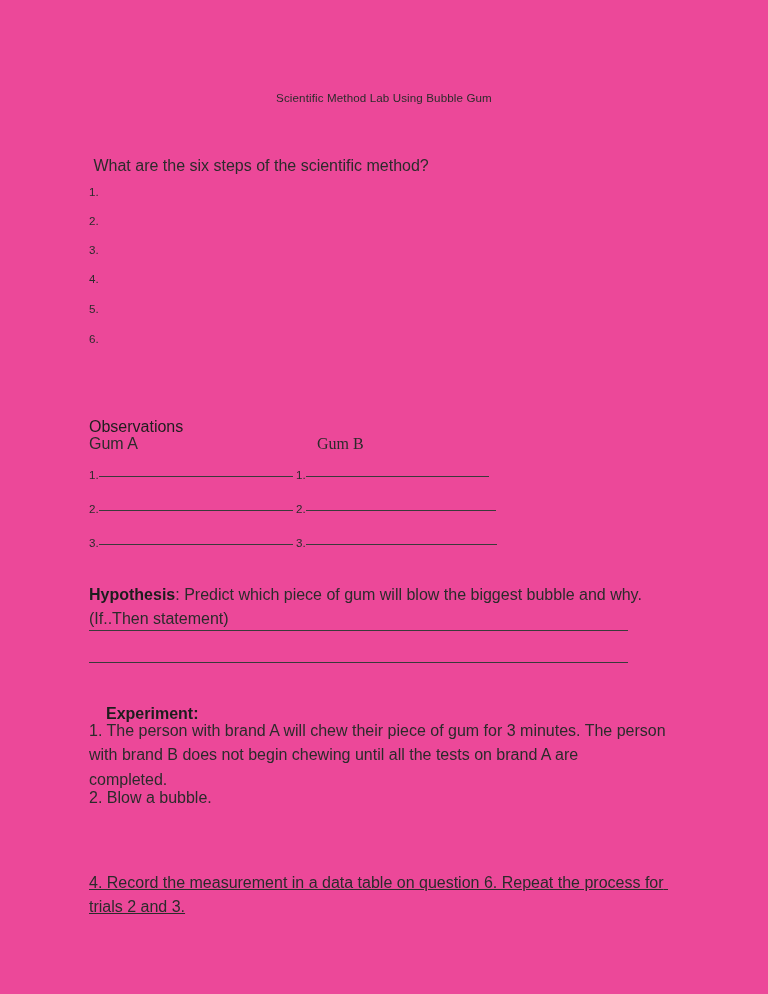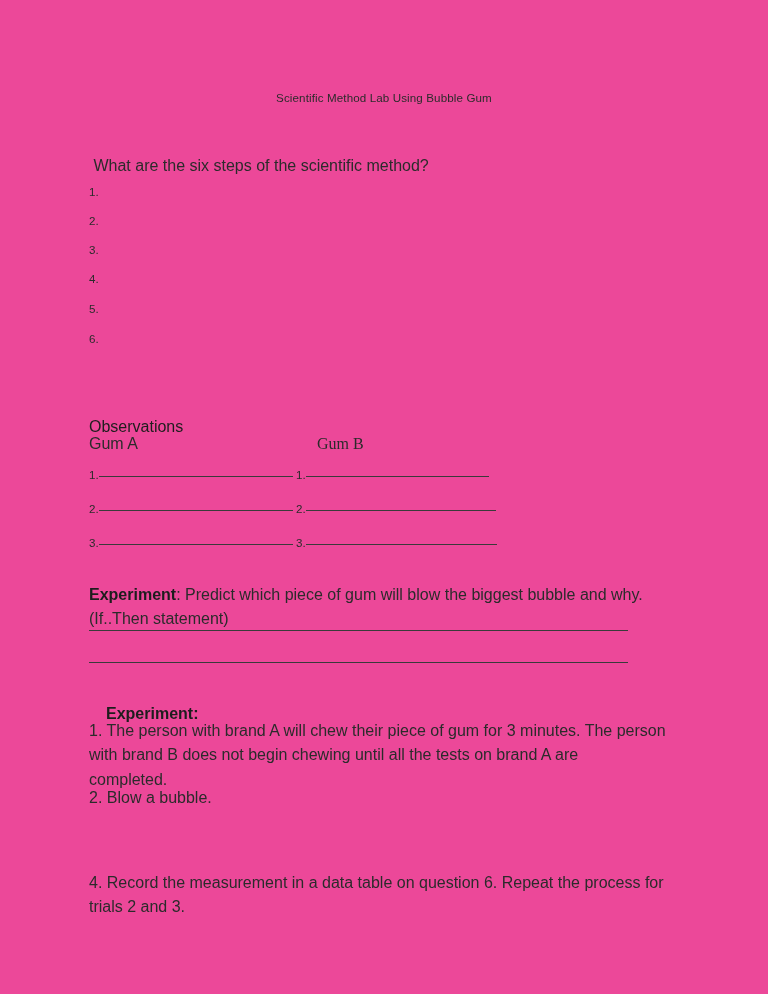--- a/index.html
+++ b/index.html
@@ -116,21 +116,21 @@
     padding-left: 17px;
   }
   .exp-1 {
     top: 719px;
     left: 89px;
     width: 580px;
     line-height: 1.52;
   }
   .exp-2 { top: 786px; left: 89px; width: 580px; }
   .exp-3 { top: 819px; left: 89px; width: 590px; line-height: 1.52; }
-  .exp-4 { top: 871px; left: 89px; width: 590px; }
+  .exp-4 { top: 871px; left: 89px; width: 590px; text-decoration: underline; }
 </style>
 </head>
 <body>
 
 <div class="page">
 
   <div class="doc-title">Scientific Method Lab Using Bubble Gum</div>
 
   <div class="tblock q-prompt"> What are the six steps of the scientific method?</div>
 
@@ -172,21 +172,21 @@
     <div class="rule-cell col-left">
       <span class="idx">3.</span>
         <span class="rule-line" style="width:194px;"></span>
     </div>
     <div class="rule-cell col-right">
       <span class="idx">3.</span>
         <span class="rule-line" style="width:191px;"></span>
     </div>
   </div>
 
-  <div class="tblock hyp-para"><b>Experiment</b><span>: Predict which piece of gum will blow the biggest bubble and why.(If..Then statement)</span></div>
+  <div class="tblock hyp-para"><b>Hypothesis</b><span>: Predict which piece of gum will blow the biggest bubble and why.(If..Then statement)</span></div>
 
   <div class="long-rule long-rule-1"></div>
   <div class="long-rule long-rule-2"></div>
 
   <div class="tblock exp-head">Experiment:</div>
   <div class="tblock exp-1">1. The person with brand A will chew their piece of gum for 3 minutes. The person with brand B does not begin chewing until all the tests on brand A are
 completed.</div>
   <div class="tblock exp-2">2. Blow a bubble.</div>
   <div class="tblock exp-4">4. Record the measurement in a data table on question 6. Repeat the process for trials 2 and 3.</div>
 

